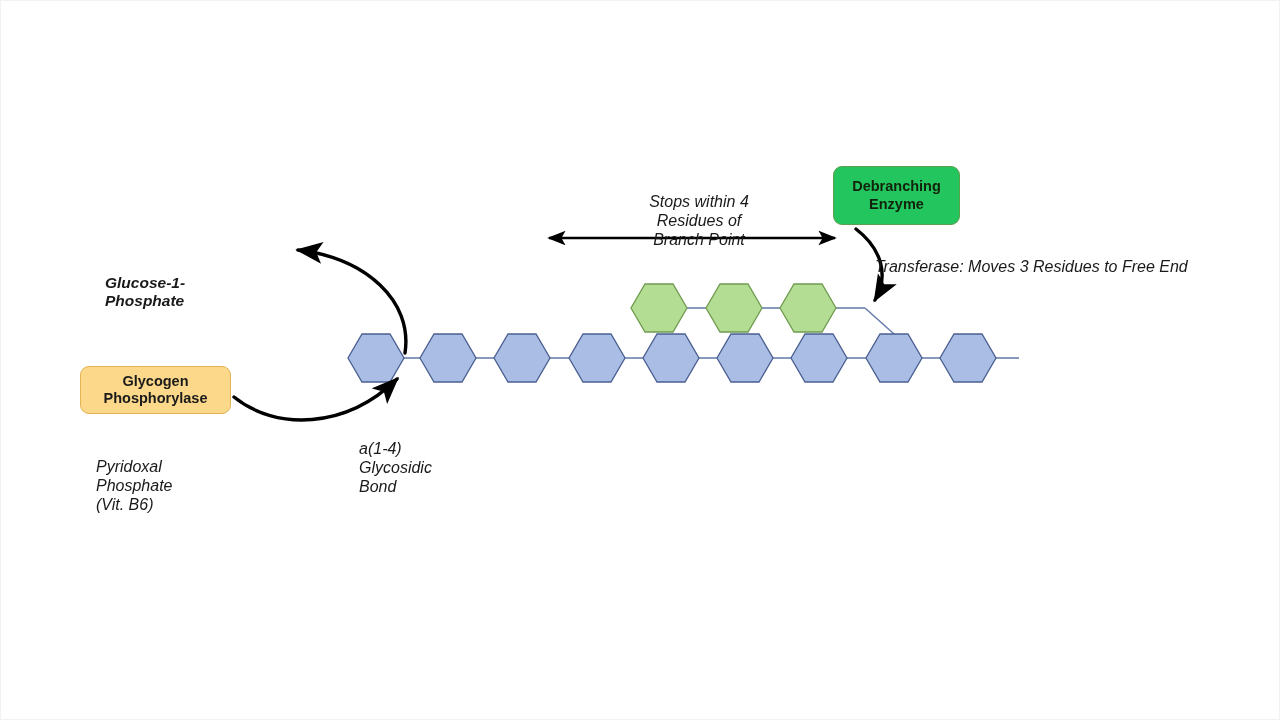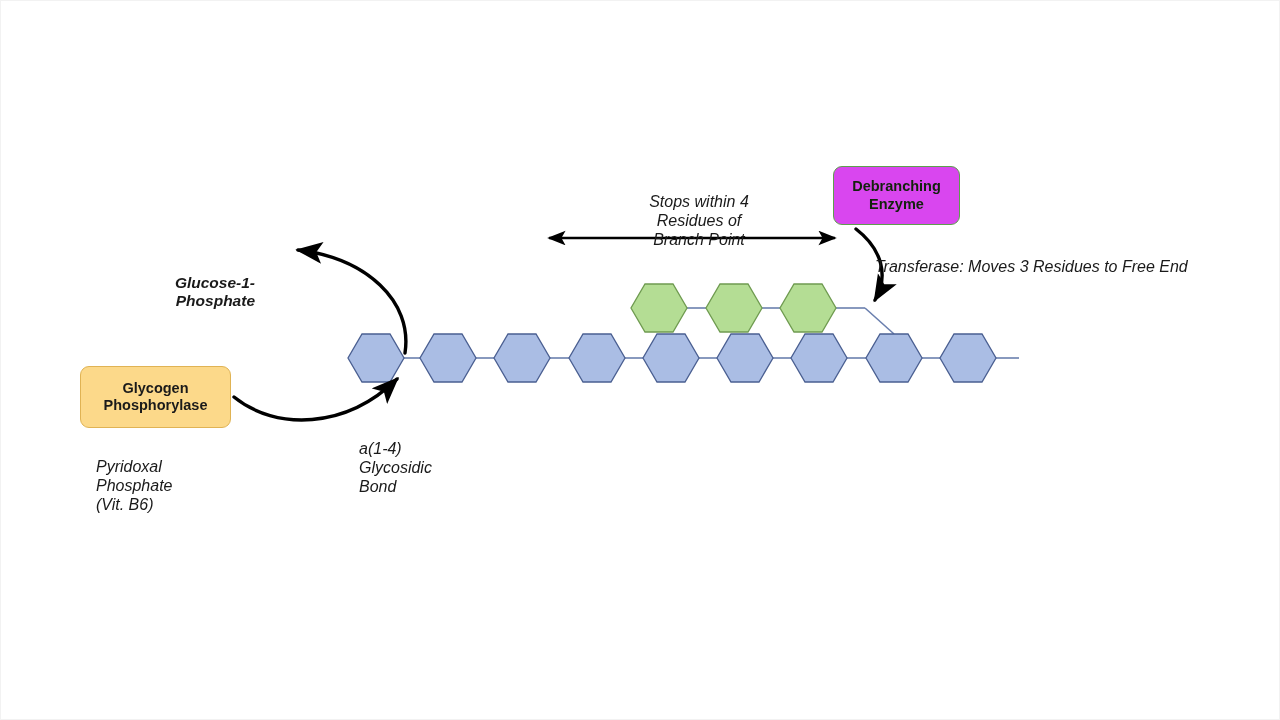--- a/index.html
+++ b/index.html
@@ -48,42 +48,42 @@
     font-weight: bold;
     line-height: 1.2;
     border-radius: 9px;
     box-sizing: border-box;
     white-space: pre-line;
   }
   #glycogen-phosphorylase-box {
     left: 79px;
     top: 365px;
     width: 151px;
-    height: 62px;
+    height: 48px;
     background: #fcd98a;
     border: 1px solid #e0b354;
     color: #1a1a1a;
     font-size: 14.5px;
   }
   #debranching-enzyme-box {
     left: 832px;
     top: 165px;
     width: 127px;
     height: 59px;
-    background: #d946ef;
+    background: #22c55e;
     border: 1px solid #5f9e4e;
     color: #12230c;
     font-size: 14.5px;
   }
   #glucose-1-phosphate-label {
     left: 104px;
     top: 243px;
     width: 150px;
     font-size: 15.5px;
-    text-align: right;
+    text-align: left;
   }
   #stops-within-label {
     left: 598px;
     top: 162px;
     width: 200px;
     font-size: 16px;
     text-align: center;
   }
   #transferase-label {
     left: 874px;

